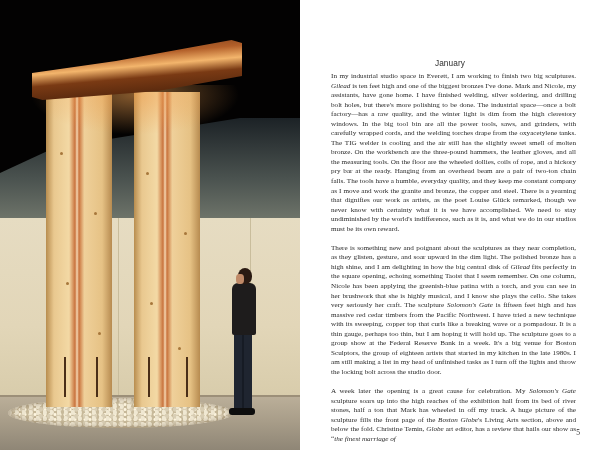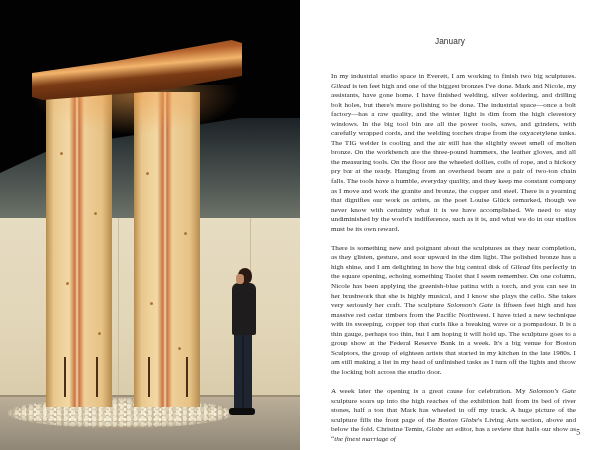--- a/index.html
+++ b/index.html
@@ -84,21 +84,21 @@
   .photo .person-feet {
     position: absolute; left: 229px; top: 408px; width: 26px; height: 7px;
     border-radius: 3px; background: #0d0d0d;
   }
 
   
   .page {
     position: relative; width: 300px; height: 450px; background: #ffffff;
   }
   .running-head {
-    position: absolute; left: 0; top: 36px; width: 300px; text-align: center;
+    position: absolute; left: 0; top: 58px; width: 300px; text-align: center;
     font-family: "Liberation Sans", "DejaVu Sans", sans-serif;
     font-size: 8.3px; color: #2e2e2e; letter-spacing: 0.1px;
   }
   .body {
     position: absolute; left: 31px; top: 72px; width: 245px;
     font-size: 7.15px; line-height: 9.55px; color: #2a2a2a;
     text-align: justify; hyphens: manual;
   }
   .body p { margin: 0 0 9.5px 0; text-indent: 0; }
   .body em { }

